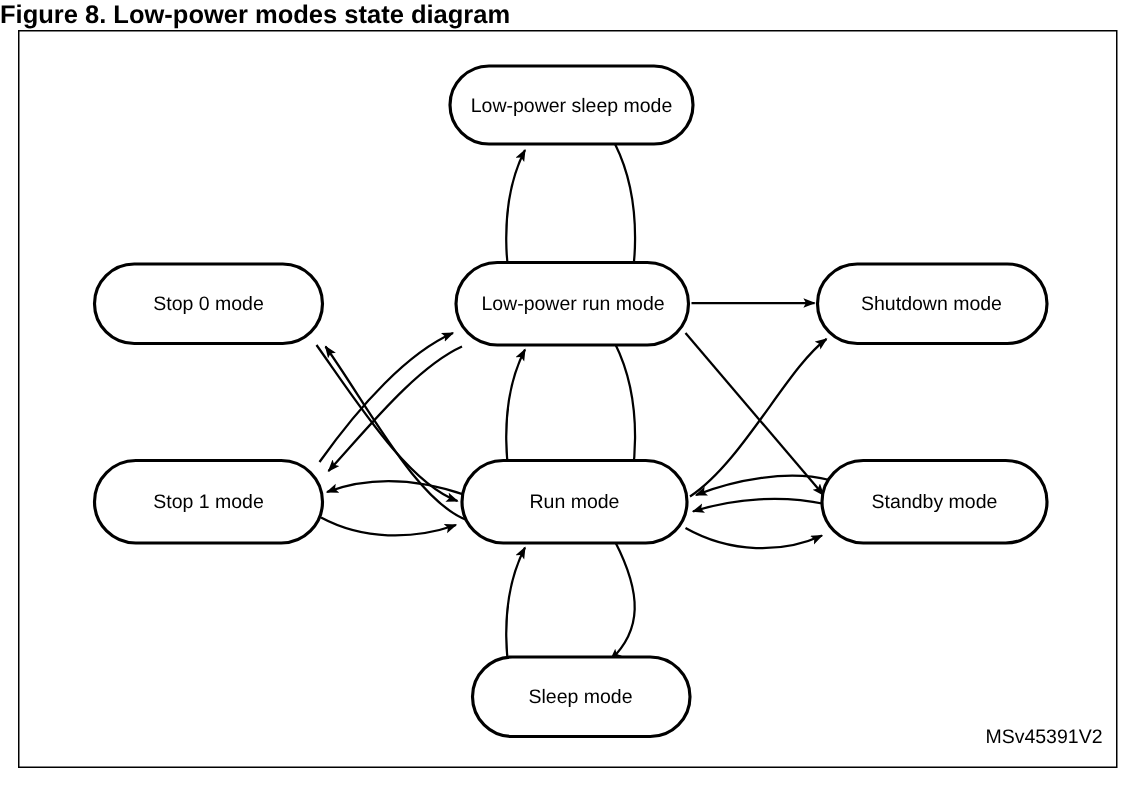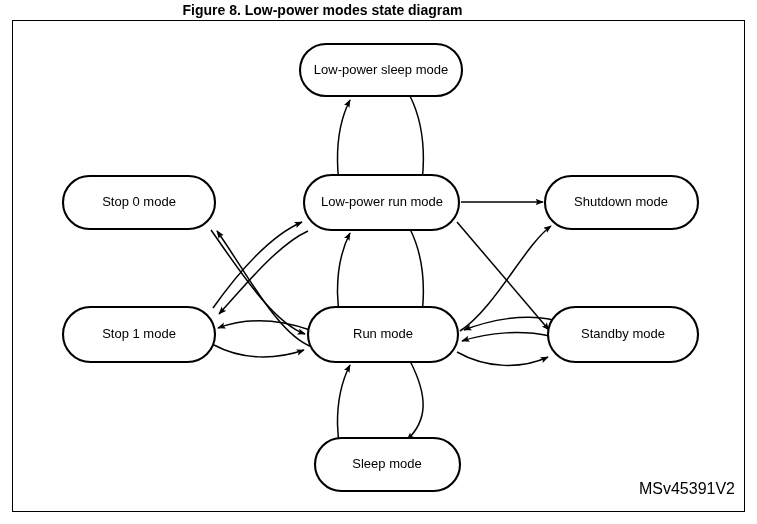--- a/index.html
+++ b/index.html
@@ -6,22 +6,21 @@
   body{
     width:757px;height:524px;
     font-family:"Liberation Sans","DejaVu Sans",sans-serif;
     color:#000;
     overflow:hidden;
     position:relative;
   }
   #figure-title{
     position:absolute;
     top:0px;left:0;width:645px;
-    text-align:center;
-    font-size:14px;
+    font-size:17px;
     font-weight:bold;
     line-height:20px;
     letter-spacing:0px;
   }
   #figure-frame{
     position:absolute;
     left:12px;top:20px;
     width:733px;height:492px;
     border:1.6px solid #000;
     box-sizing:border-box;
@@ -46,21 +45,21 @@
     stroke-width:2.1;
   }
   .edge{
     fill:none;
     stroke:#000000;
     stroke-width:1.5;
   }
   #doc-ref{
     position:absolute;
     right:22px;bottom:26px;
-    font-size:16px;
+    font-size:13px;
     font-family:"Liberation Sans","DejaVu Sans",sans-serif;
     color:#000;
     letter-spacing:0px;
   }
 </style>
 </head>
 <body>
 
 <div id="figure-title">Figure 8. Low-power modes state diagram</div>
 

